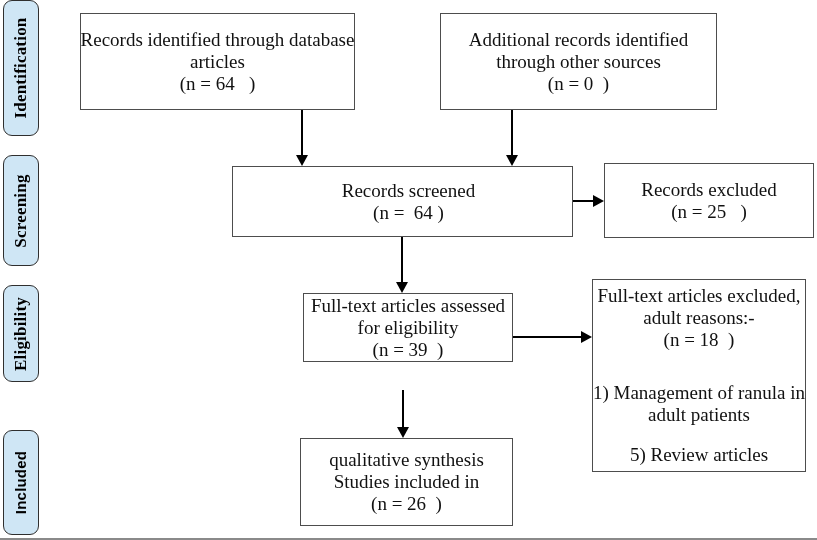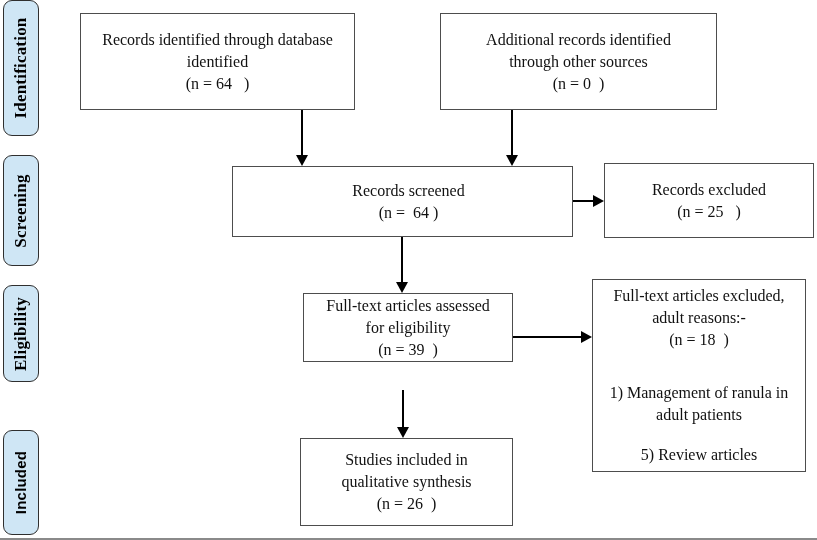--- a/index.html
+++ b/index.html
@@ -53,21 +53,21 @@
   .flowbox {
     position: absolute;
     background: #ffffff;
     border: 1.2px solid #4d4d4d;
     box-sizing: border-box;
     display: flex;
     flex-direction: column;
     align-items: center;
     justify-content: center;
     text-align: right;
-    font-size: 16px;
+    font-size: 19px;
     line-height: 22px;
   }
   .flowbox .line {
     white-space: pre;
   }
   .flowbox.top-align {
     justify-content: flex-start;
     padding-top: 5px;
   }
   .flowbox .gap-md {
@@ -131,21 +131,21 @@
   </div>
   <div class="phase" style="top:285px; height:97px;">
     <span class="phase-label">Eligibility</span>
   </div>
   <div class="phase" style="top:430px; height:105px;">
     <span class="phase-label sans">Included</span>
   </div>
 
   <div class="flowbox" style="left:80px; top:13px; width:275px; height:97px;">
     <div class="line">Records identified through database</div>
-    <div class="line">identified</div>
+    <div class="line">articles</div>
     <div class="line">(n = 64   )</div>
   </div>
 
   <div class="flowbox" style="left:428px; top:13px; width:277px; height:97px;margin-left:12px;">
     <div class="line">Additional records identified</div>
     <div class="line">through other sources</div>
     <div class="line">(n = 0  )</div>
   </div>
 
   <div class="flowbox" style="left:232px; top:166px; width:341px; height:71px;padding-left:12px;">
@@ -167,19 +167,19 @@
   <div class="flowbox top-align" style="left:592px; top:279px; width:214px; height:193px;">
     <div class="line">Full-text articles excluded,</div>
     <div class="line">adult reasons:-</div>
     <div class="line">(n = 18  )</div>
     <div class="line gap-md">1) Management of ranula in</div>
     <div class="line">adult patients</div>
     <div class="line gap-lg">5) Review articles</div>
   </div>
 
   <div class="flowbox" style="left:300px; top:438px; width:213px; height:88px;">
+    <div class="line">qualitative synthesis</div>
     <div class="line">Studies included in</div>
-    <div class="line">qualitative synthesis</div>
     <div class="line">(n = 26  )</div>
   </div>
 
   <div class="bottom-edge"></div>
 </div>
 
 </body></html>

